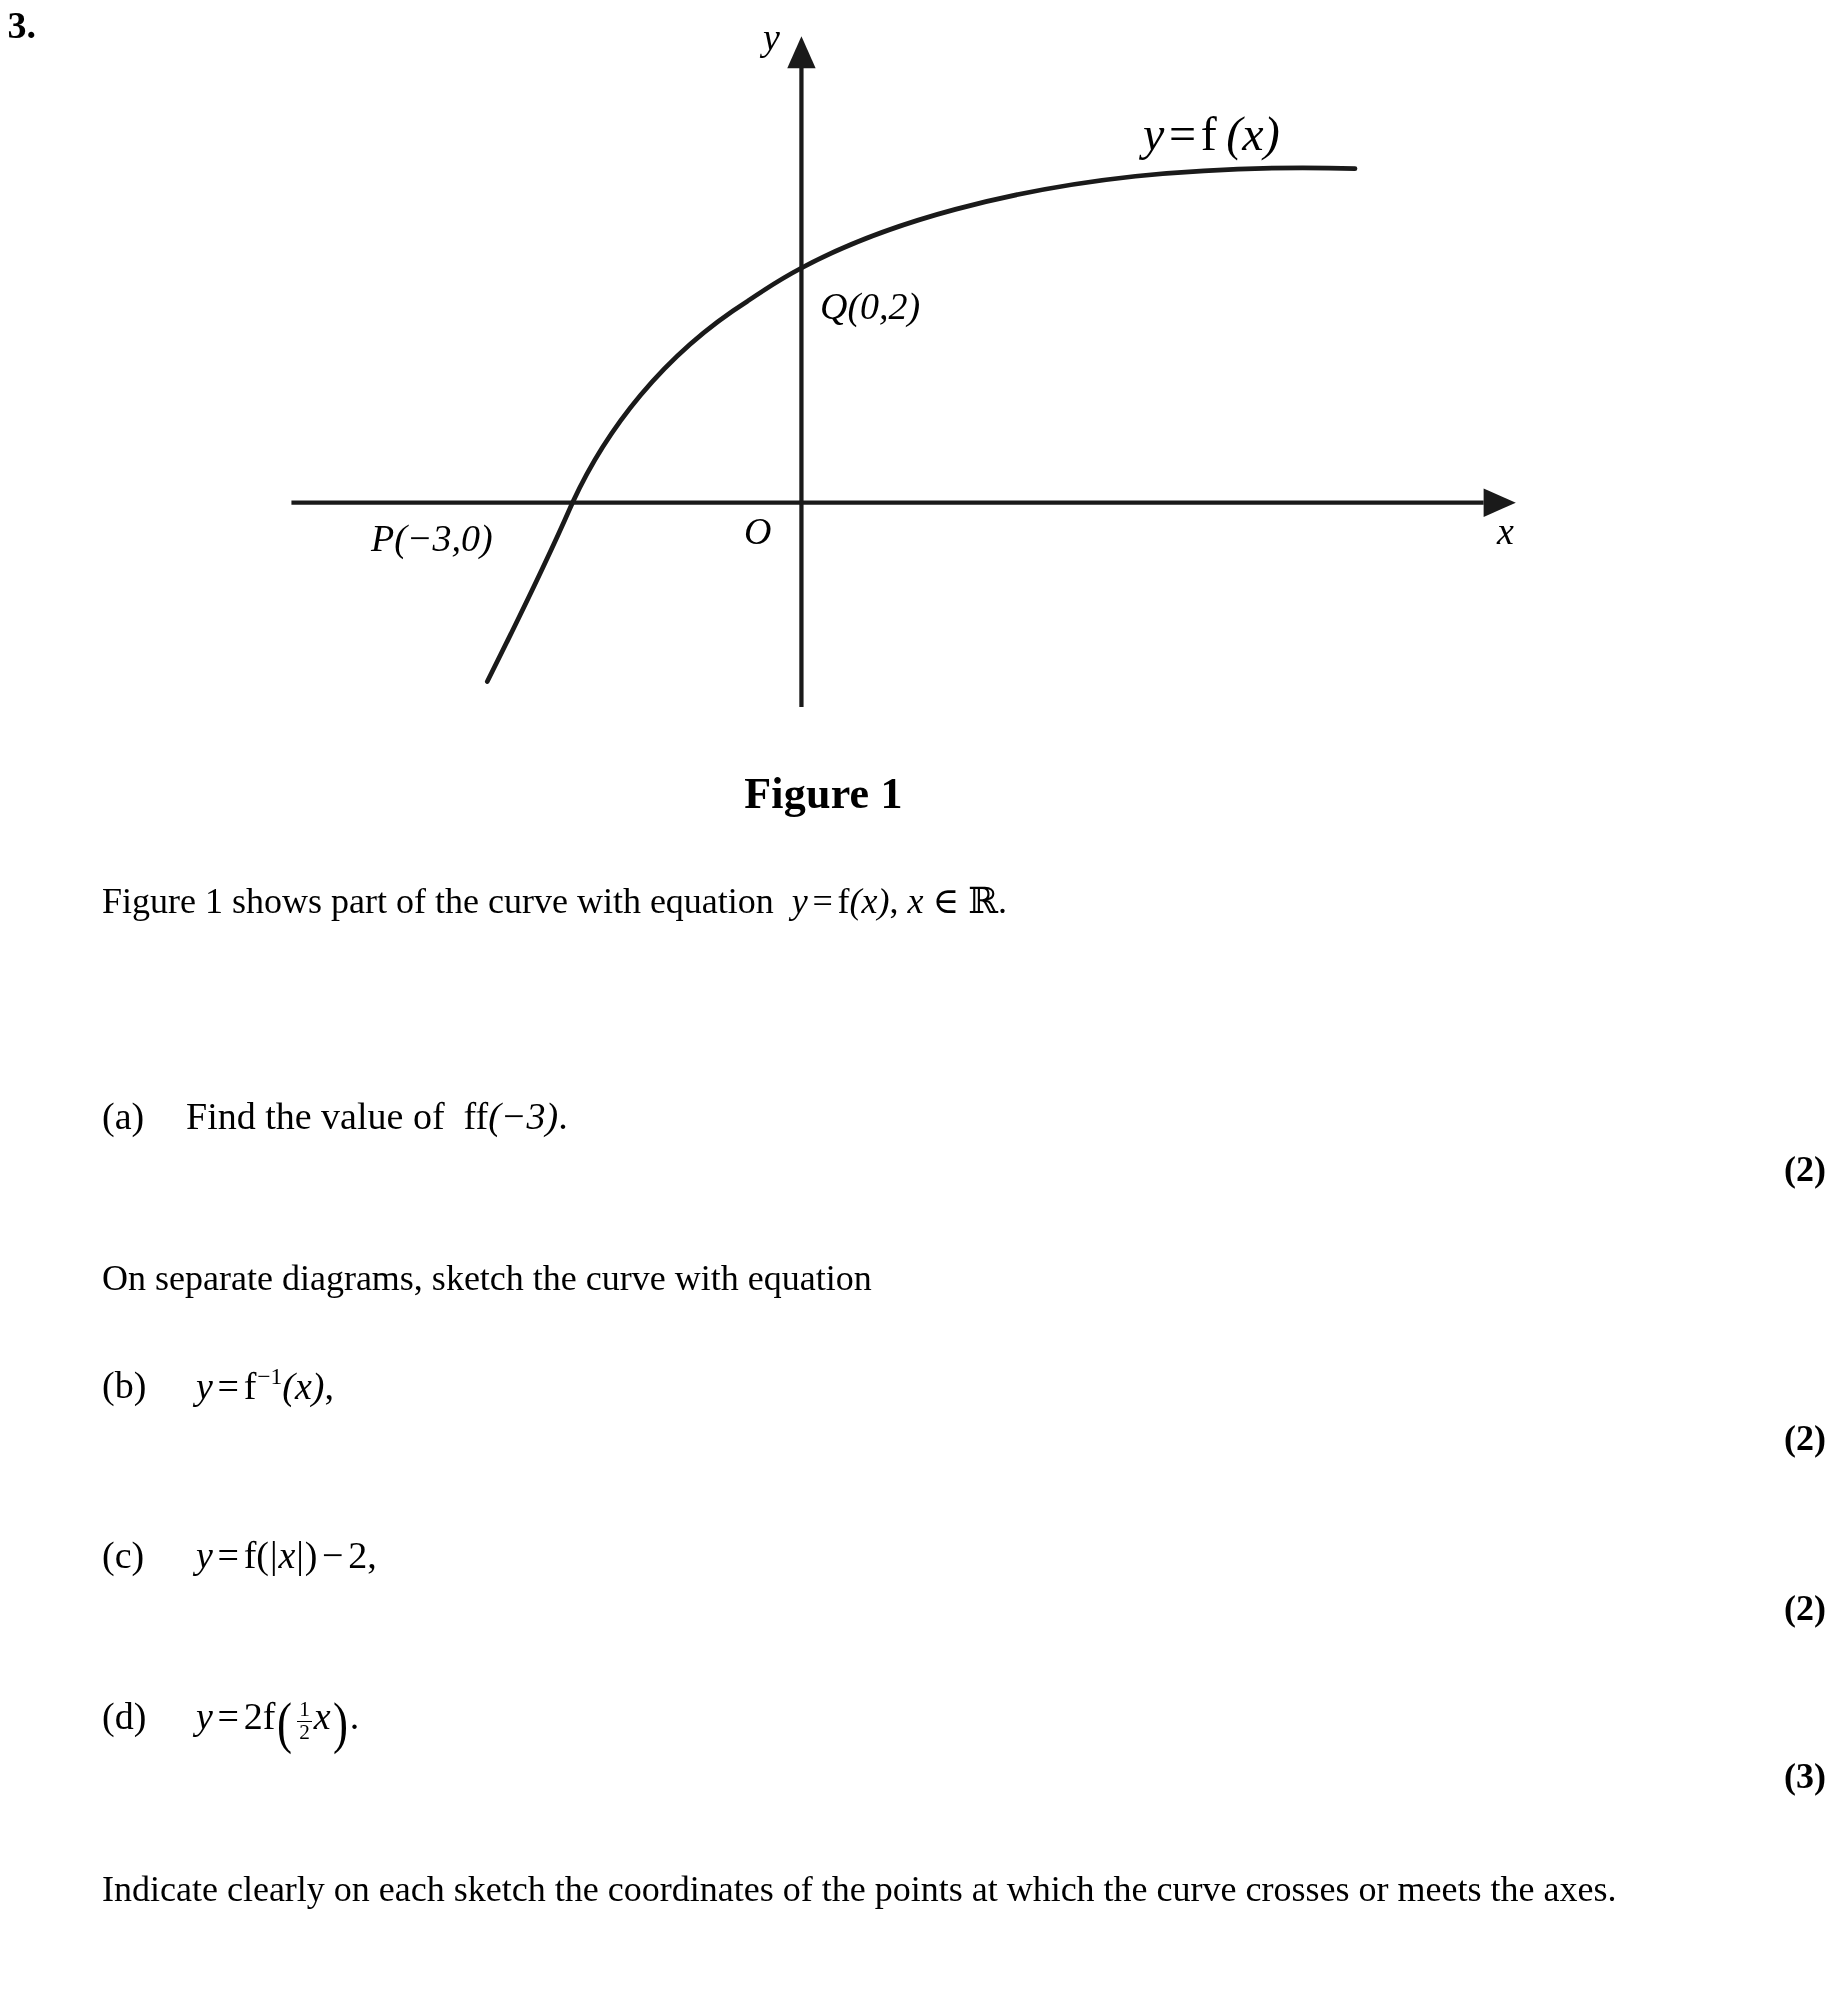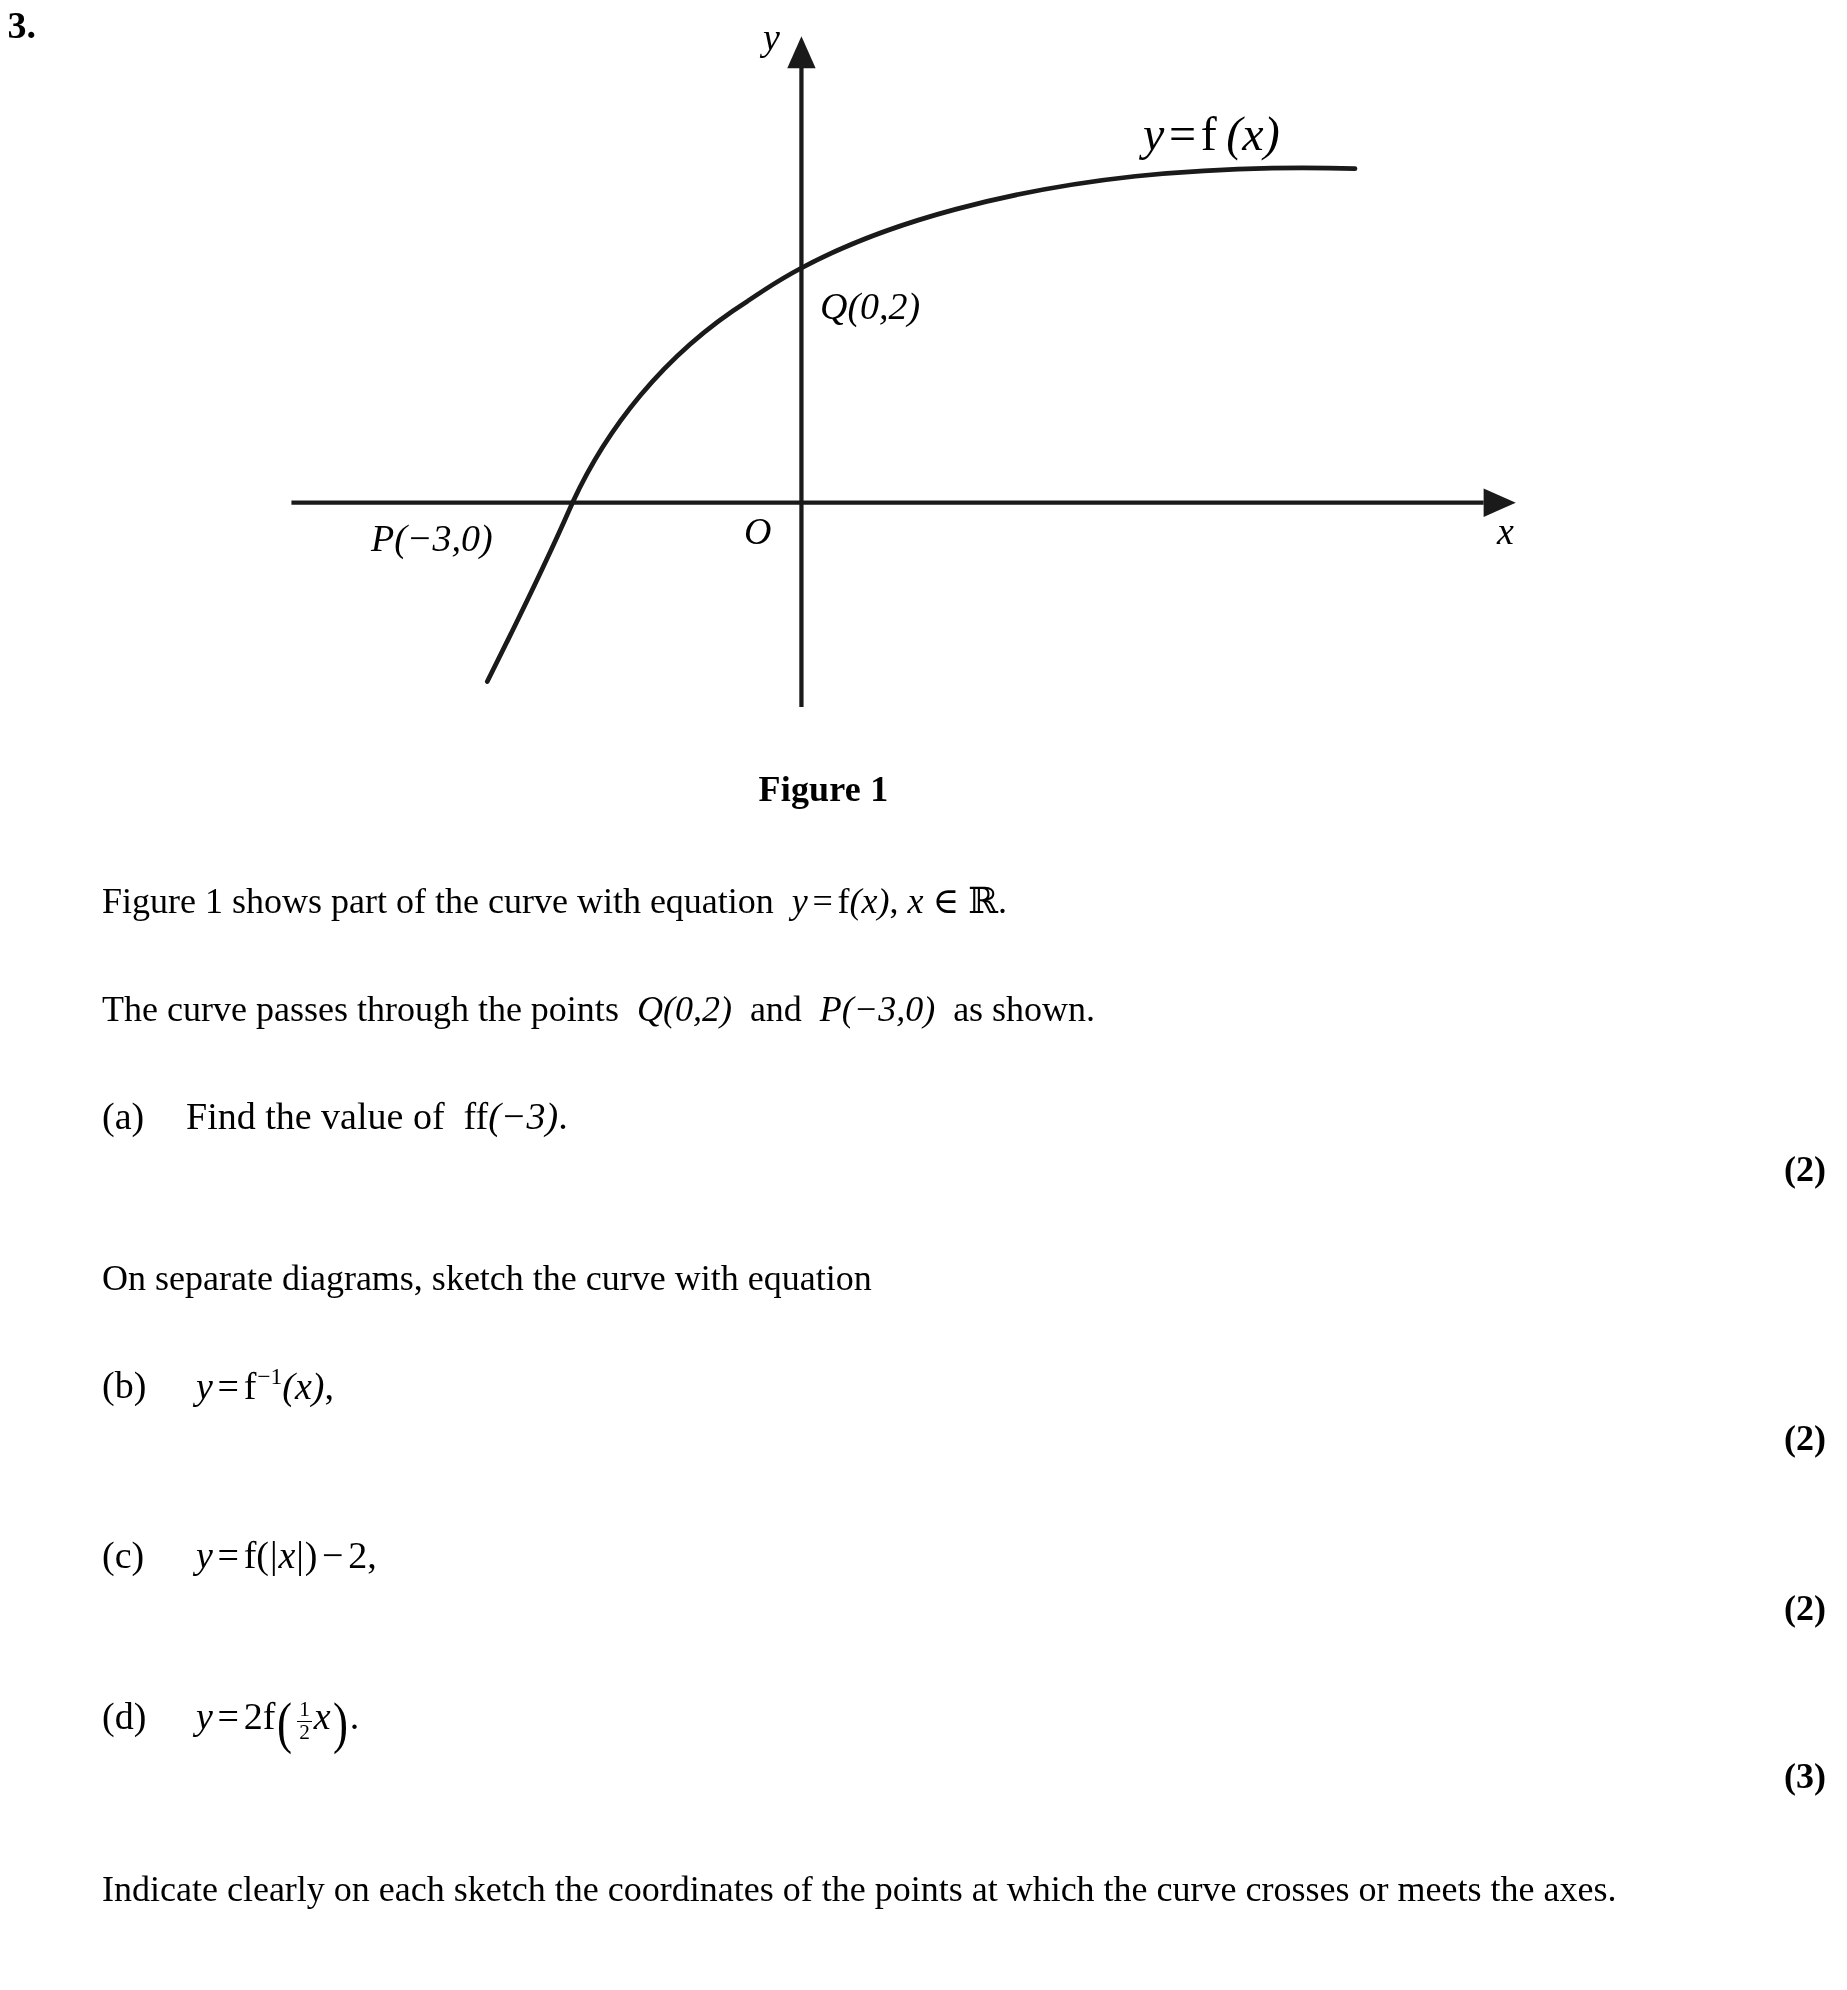--- a/index.html
+++ b/index.html
@@ -41,21 +41,21 @@
   }
   .figure-wrap svg {
     display: block;
   }
   .fig-caption {
     position: absolute;
     left: 0;
     top: 768px;
     width: 1647px;
     text-align: center;
-    font-size: 36px;
+    font-size: 44px;
     font-weight: bold;
     letter-spacing: 0.2px;
   }
 
   
   .para {
     position: absolute;
     font-size: 36px;
     line-height: 1.30;
     white-space: nowrap;
@@ -165,23 +165,20 @@
 
     <div style="position:absolute; left:371px; top:516px; font-size:38px;" class="it">P(−3,0)</div>
   </div>
 
   <div class="fig-caption">Figure 1</div>
 
   <div class="para" style="left:102px; top:878px;">
     <span>Figure 1 shows part of the curve with equation</span>&nbsp;&nbsp;<span class="math"><span class="it">y</span><span class="op">=</span><span class="fn">f</span><span class="it">(x)</span><span class="pun">,</span>&nbsp;<span class="it">x</span>&nbsp;<span class="pun">∈</span>&nbsp;<span class="bbR">ℝ</span><span class="pun">.</span></span>
   </div>
 
-  <div class="para" style="left:102px; top:986px;">
-    <span>The curve passes through the points</span>&nbsp;&nbsp;<span class="it">Q(0,2)</span>&nbsp;&nbsp;<span>and</span>&nbsp;&nbsp;<span class="it">P(−3,0)</span>&nbsp;&nbsp;<span>as shown.</span>
-  </div>
 
   <div class="item-label" style="left:102px; top:1094px;">(a)</div>
   <div class="item-body" style="left:186px; top:1094px;">
     <span>Find the value of</span>&nbsp;&nbsp;<span class="math"><span class="fn">ff</span><span class="it">(−3)</span><span class="pun">.</span></span>
   </div>
   <div class="marks" style="top:1148px;">(2)</div>
 
   <div class="para" style="left:102px; top:1255px;">On separate diagrams, sketch the curve with equation</div>
 
   <div class="item-label" style="left:102px; top:1363px;">(b)</div>

